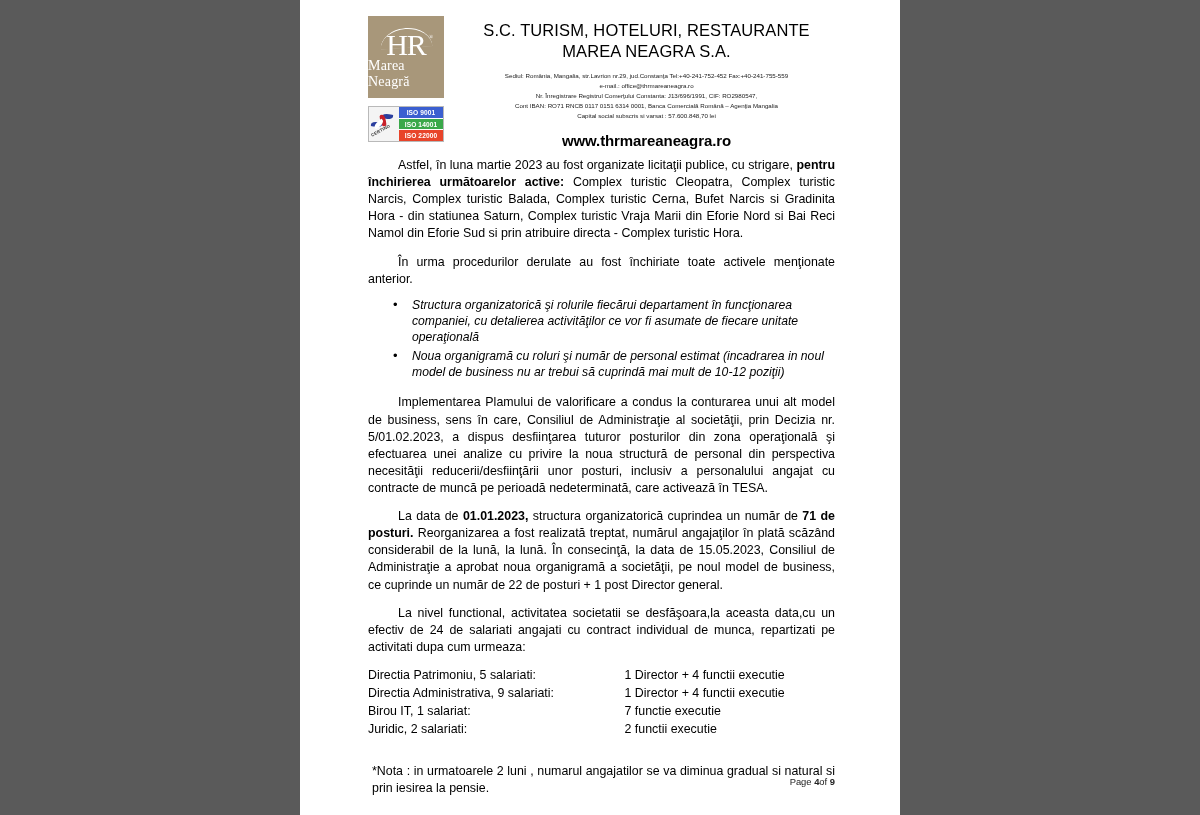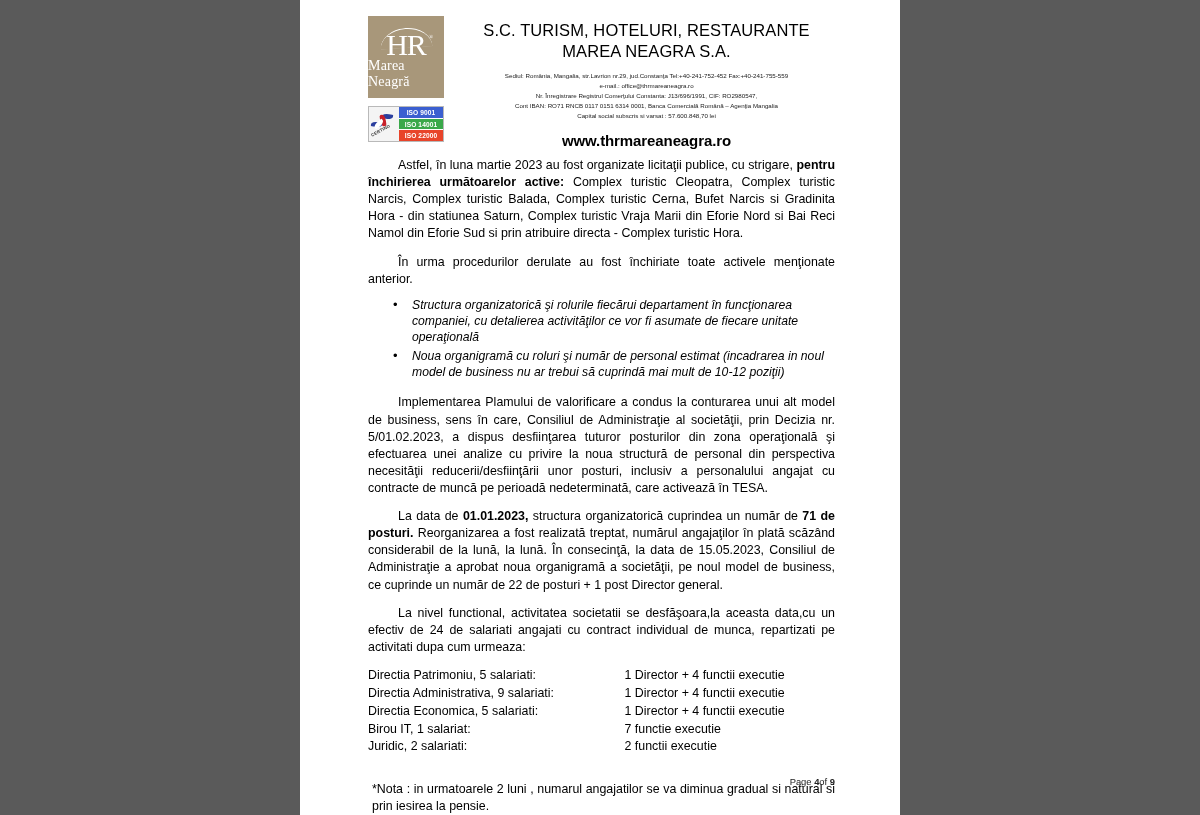--- a/index.html
+++ b/index.html
@@ -297,24 +297,20 @@
           <tbody>
               <tr>
             <td>Directia Patrimoniu, 5 salariati:</td>
             <td class="right">1 Director + 4 functii executie</td>
           </tr>
           <tr>
             <td>Directia Administrativa, 9 salariati:</td>
             <td class="right">1 Director + 4 functii executie</td>
           </tr>
           <tr>
-            <td>Directia Economica, 5 salariati:</td>
-            <td class="right">1 Director + 4 functii executie</td>
-          </tr>
-          <tr>
             <td>Birou IT, 1 salariat:</td>
             <td class="right">7 functie executie</td>
           </tr>
           <tr>
             <td>Juridic, 2 salariati:</td>
             <td class="right"> 2 functii executie</td>
           </tr>
         </tbody>
           </table>
 

